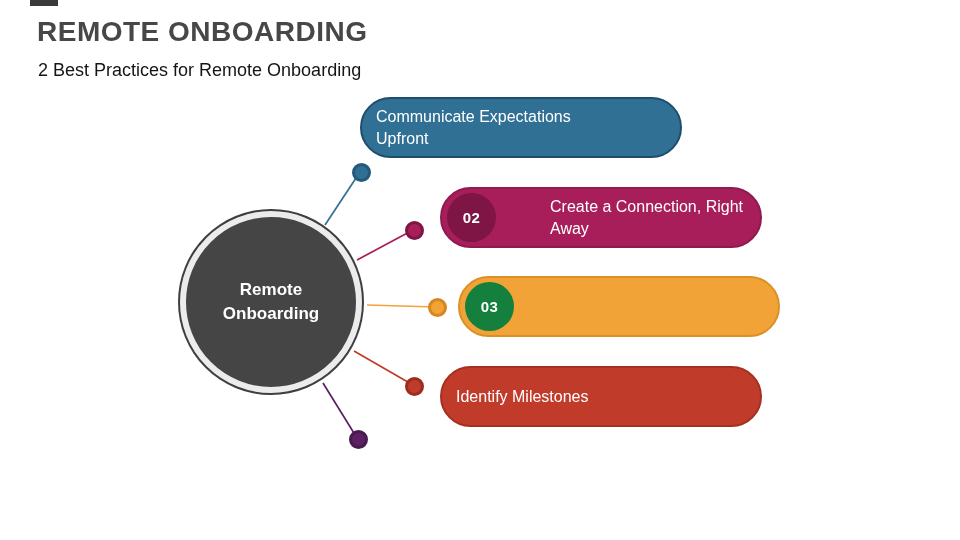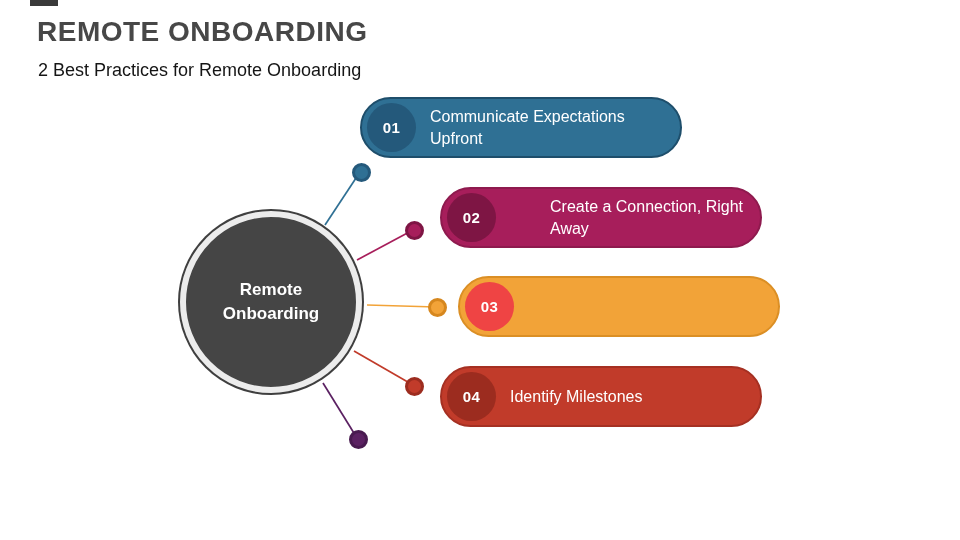--- a/index.html
+++ b/index.html
@@ -73,35 +73,33 @@
     <line x1="367" y1="305" x2="436" y2="307" style="stroke: rgb(242, 163, 56);"></line>
     <line x1="354" y1="351" x2="413" y2="385" style="stroke: rgb(193, 59, 42);"></line>
     <line x1="323" y1="383" x2="357" y2="438" style="stroke: rgb(91, 33, 98);"></line>
   </svg>
 
   <div class="center-circle" style="background-color: rgb(69, 69, 69);">
     <div class="center-label">Remote Onboarding</div>
   </div>
 
   <div class="pill pill-1" style="background-color: rgb(47, 112, 148); border-color: rgb(30, 78, 107);">
-    <div class="badge" style="background-color: rgb(36, 89, 123);">01</div>
     <div class="pill-label">Communicate Expectations Upfront</div>
   </div>
 
   <div class="pill pill-2" style="background-color: rgb(167, 30, 91); border-color: rgb(142, 26, 78); gap: 40px;">
     <div class="badge" style="background-color: rgb(126, 21, 68);">02</div>
     <div class="pill-label">Create a Connection, Right Away</div>
   </div>
 
   <div class="pill pill-3" style="background-color: rgb(242, 163, 56); border-color: rgb(219, 143, 37);">
-    <div class="badge" style="background-color: #ef4444;">03</div>
+    <div class="badge" style="background-color: #15803d;">03</div>
   </div>
 
   <div class="pill pill-4" style="background-color: rgb(193, 59, 42); border-color: rgb(165, 48, 34);">
-    <div class="badge" style="background-color: rgb(156, 44, 31);">04</div>
     <div class="pill-label">Identify Milestones</div>
   </div>
 
 
   <div class="dot dot-1" style="background-color: rgb(47, 112, 148); border-color: rgb(36, 89, 123);"></div>
   <div class="dot dot-2" style="background-color: rgb(167, 30, 91); border-color: rgb(126, 21, 68);"></div>
   <div class="dot dot-3" style="background-color: rgb(242, 163, 56); border-color: rgb(214, 135, 30);"></div>
   <div class="dot dot-4" style="background-color: rgb(193, 59, 42); border-color: rgb(156, 44, 31);"></div>
   <div class="dot dot-5" style="background-color: rgb(91, 33, 98); border-color: rgb(72, 26, 79);"></div>
 

